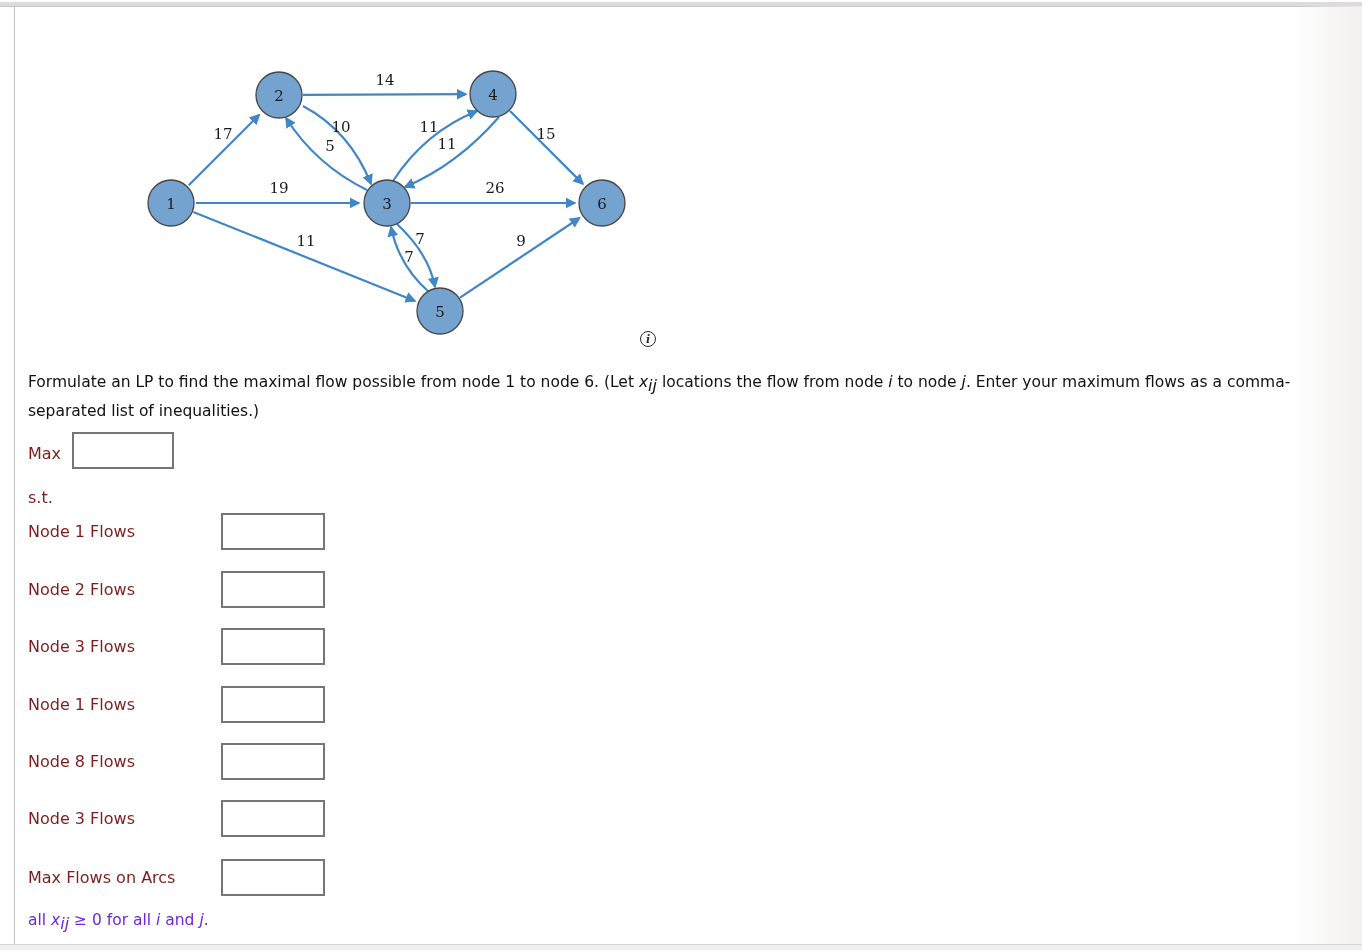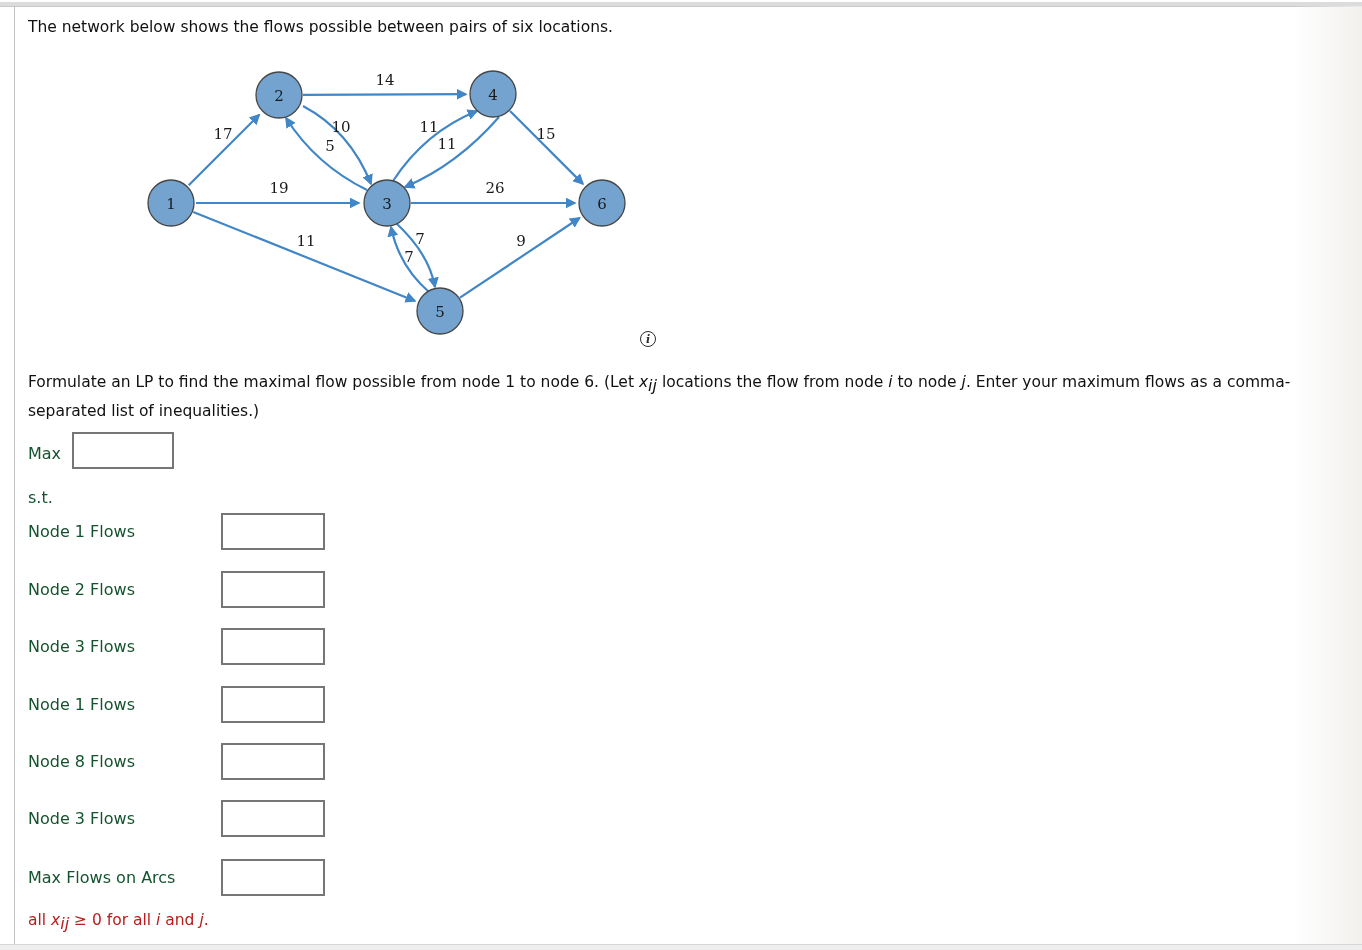--- a/index.html
+++ b/index.html
@@ -43,42 +43,41 @@
     font-style:italic;font-weight:bold;font-size:11px;color:#2b2b2b;
     cursor:pointer;
   }
   .question{
     position:absolute;left:28px;top:368px;width:1320px;
     font-size:15.5px;line-height:28.5px;color:#111;
   }
   .mvar{font-style:italic;font-family:"DejaVu Sans","Liberation Sans",sans-serif;}
   .msub{font-style:italic;font-size:16px;position:relative;top:4px;}
   .flabel{
-    position:absolute;left:28px;font-size:16px;line-height:19px;color:#14532d;white-space:nowrap;
+    position:absolute;left:28px;font-size:16px;line-height:19px;color:#7f1d1d;white-space:nowrap;
   }
   .fbox{
     position:absolute;border:2px solid #767676;background:#fff;border-radius:0;
     font-size:15px;padding:0 4px;font-family:"DejaVu Sans","Liberation Sans",sans-serif;
   }
   #max-box{left:72px;top:432px;width:90px;height:33px;}
   .row-box{left:221px;width:92px;height:33px;}
   .constraint{
-    position:absolute;left:28px;top:908px;font-size:15.5px;line-height:24px;color:#b91c1c;
+    position:absolute;left:28px;top:908px;font-size:15.5px;line-height:24px;color:#6d28d9;
   }
 </style>
 </head>
 <body>
 
 <div id="page">
   <div class="top-strip"></div>
   <div class="left-line"></div>
   <div class="right-fade"></div>
   <div class="bottom-strip"></div>
 
-  <div class="title">The network below shows the flows possible between pairs of six locations.</div>
 
   <svg id="netsvg" width="530" height="305" viewBox="0 0 530 305">
     <defs>
       <marker id="ah" viewBox="0 0 10 10" markerWidth="11" markerHeight="11" refX="8.5" refY="5" orient="auto" markerUnits="userSpaceOnUse">
         <path id="ah-path" d="M0 0 L10 5 L0 10 Z" fill="#4186C6"></path>
       </marker>
     </defs>
     <g id="arcs-layer">
         <path d="M48.7 130.3 L119.2 59.8" class="arc" stroke="#4186C6" marker-end="url(#ah)"></path>
         <path d="M163 39.9 L326 39.2" class="arc" stroke="#4186C6" marker-end="url(#ah)"></path>

